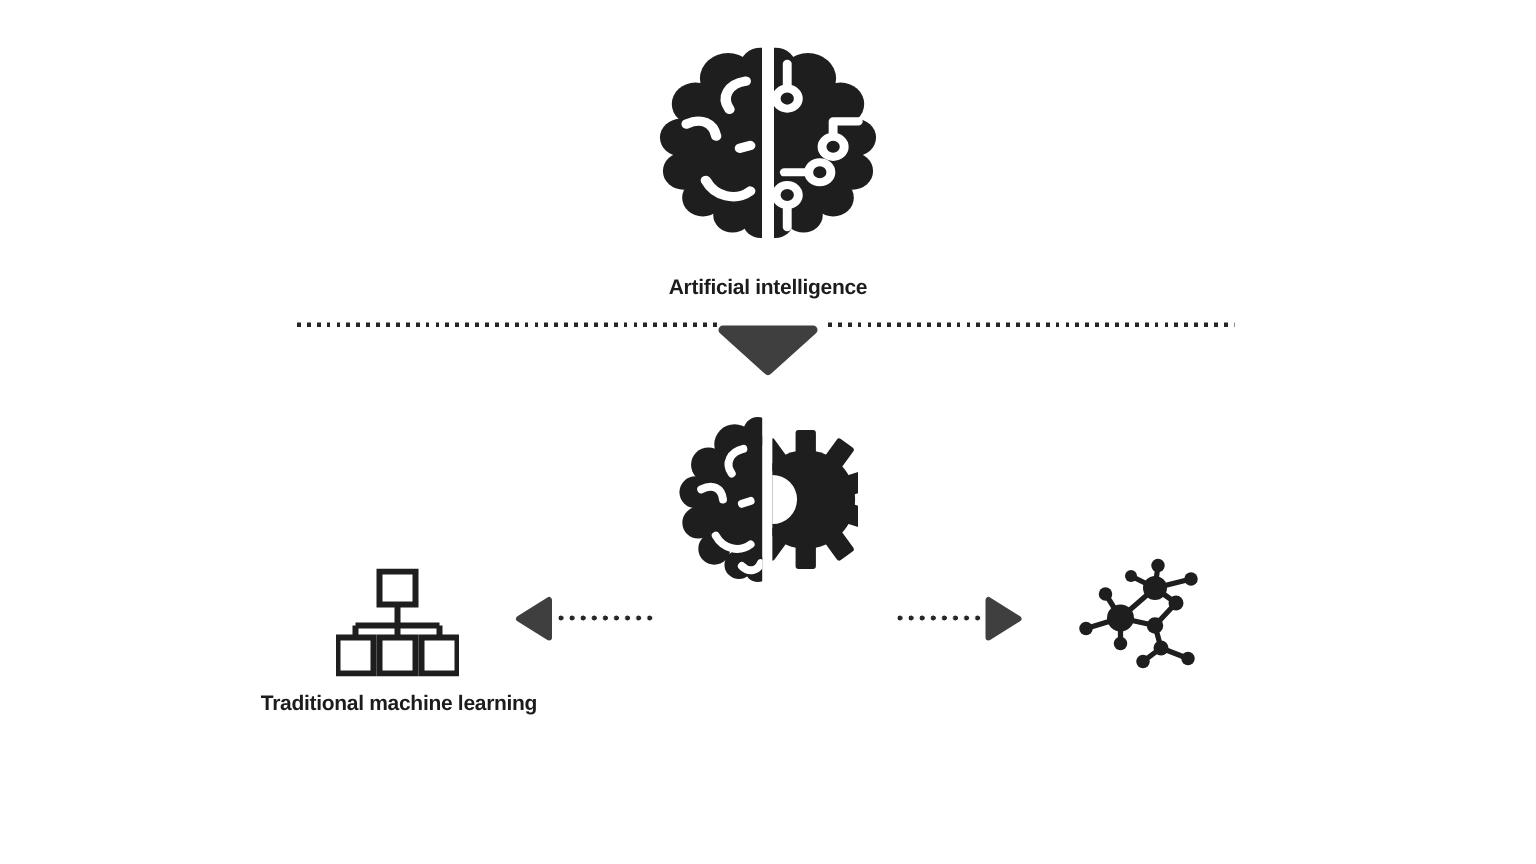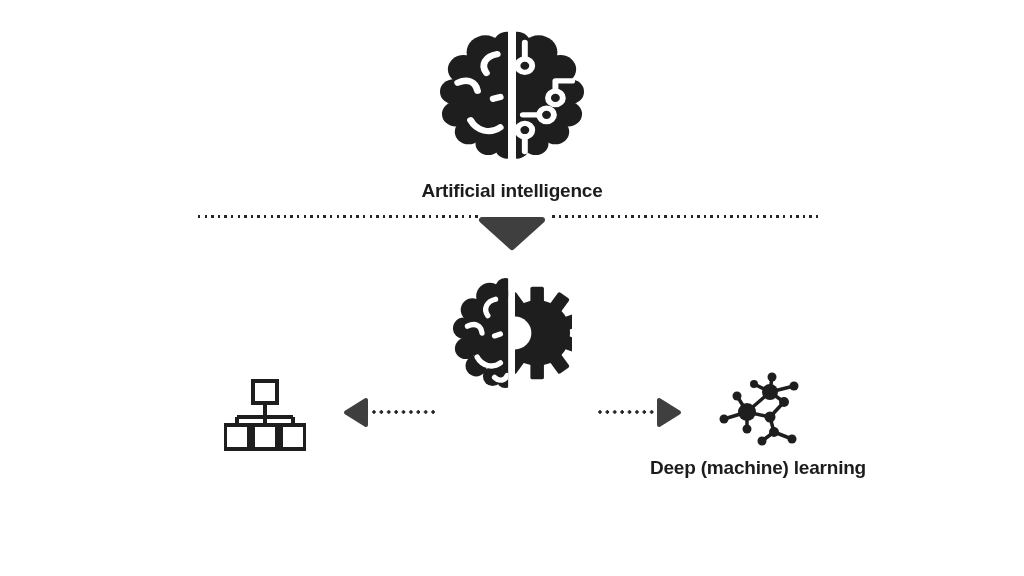--- a/index.html
+++ b/index.html
@@ -12,21 +12,21 @@
     position: relative;
     width: 1024px;
     height: 576px;
     background: #ffffff;
     overflow: hidden;
   }
   .abs { position: absolute; }
   .label {
     position: absolute;
     font-weight: 700;
-    font-size: 19px;
+    font-size: 14px;
     line-height: 22px;
     color: #1c1c1c;
     text-align: center;
     letter-spacing: -0.2px;
     white-space: nowrap;
   }
   
   .ai-icon   { left: 438px; top: 30px;  width: 148px; height: 134px; }
   .ai-label  { left: 362px; top: 180px; width: 300px; }
   
@@ -191,20 +191,21 @@
       <path d="M 13,38 L 13,48"></path>
       <path d="M 41,38 L 41,48"></path>
       <path d="M 69,38 L 69,48"></path>
       <rect x="29" y="2" width="24" height="22" fill="#ffffff"></rect>
       <rect x="1" y="46" width="24" height="24" fill="#ffffff"></rect>
       <rect x="29" y="46" width="24" height="24" fill="#ffffff"></rect>
       <rect x="57" y="46" width="24" height="24" fill="#ffffff"></rect>
     </g>
   </svg>
 
+  <div class="label tml-label">Traditional machine learning</div>
 
   <svg class="abs mol-icon" viewBox="0 0 90 85" aria-hidden="true">
     <g stroke="#1e1e1e" stroke-width="3.5" fill="none" stroke-linecap="round">
       <path d="M 60,8 L 58,23"></path>
       <path d="M 42,15 L 58,23"></path>
       <path d="M 82,17 L 58,23"></path>
       <path d="M 58,23 L 72,33"></path>
       <path d="M 72,33 L 58,48"></path>
       <path d="M 58,48 L 35,43"></path>
       <path d="M 58,23 L 35,43"></path>
@@ -225,15 +226,14 @@
       <circle cx="72" cy="33" r="5"></circle>
       <circle cx="12" cy="50" r="4.5"></circle>
       <circle cx="58" cy="48" r="5.5"></circle>
       <circle cx="35" cy="60" r="4.5"></circle>
       <circle cx="62" cy="63" r="5"></circle>
       <circle cx="50" cy="72" r="4.5"></circle>
       <circle cx="80" cy="70" r="4.5"></circle>
     </g>
   </svg>
 
-  <div class="label dl-label">Deep (machine) learning</div>
 
 </div>
 
 </body></html>

